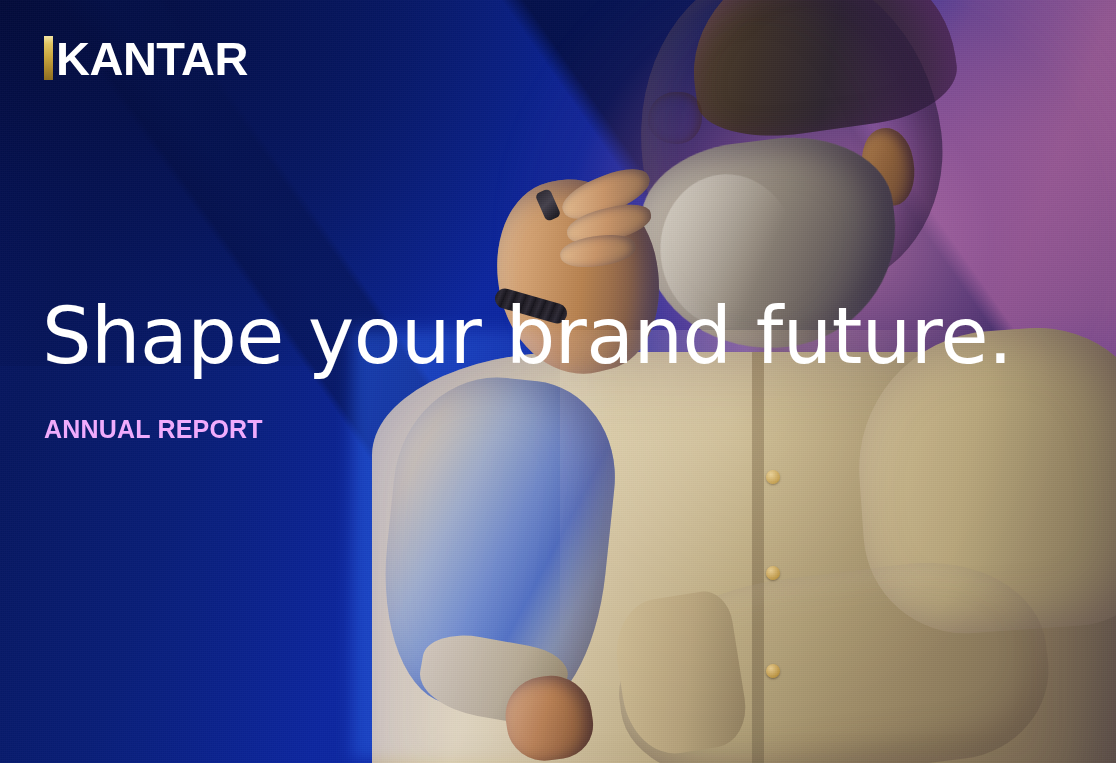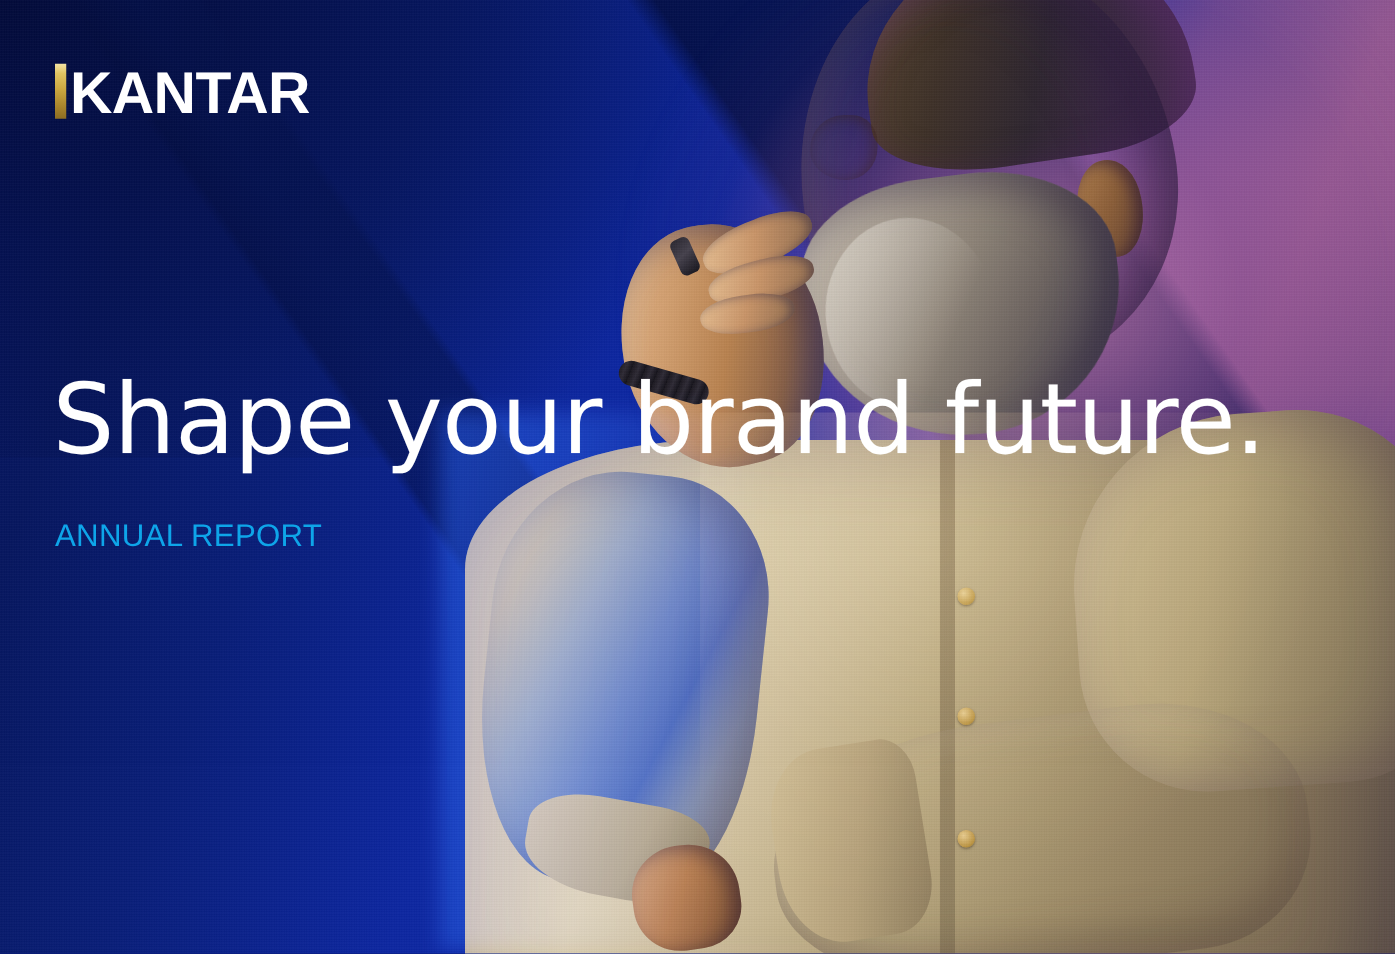--- a/index.html
+++ b/index.html
@@ -245,21 +245,21 @@
     position:absolute; inset:0;
     background-image:
       repeating-linear-gradient(0deg, rgba(255,255,255,.016) 0 1px, rgba(0,0,0,.016) 1px 2px),
       repeating-linear-gradient(90deg, rgba(255,255,255,.012) 0 1px, rgba(0,0,0,.012) 1px 2px);
     pointer-events:none;
   }
 
   
   .logo {
     position:absolute; left:44px; top:30px;
-    display:flex; align-items:center; height:56px;margin-top:15px;
+    display:flex; align-items:center; height:56px;
   }
   .logo-bar {
     width:9px; height:44px; margin-right:3px;
     background:linear-gradient(180deg,#f4e4a4 0%, #e0c361 18%, #c9a53f 48%, #a8842c 78%, #8d6d22 100%);
   }
   .logo-word {
     color:#ffffff;
     font-size:47px;
     font-weight:bold;
     letter-spacing:-0.5px;
@@ -276,23 +276,23 @@
     letter-spacing:-0.5px;
     line-height:1;
     white-space:nowrap;
     font-family:"DejaVu Sans", sans-serif;
     -webkit-text-stroke:0.2px rgba(255,255,255,.25);
   }
 
   
   .subtitle {
     position:absolute; left:44px; top:415px;
-    color:#0ea5e9;
+    color:#f0abfc;
     font-size:25px;
-    font-weight:400;
+    font-weight:700;
     line-height:1.12;
     letter-spacing:0.2px;
     font-family:"Liberation Sans", sans-serif;
     text-align:center;
   }
   .subtitle span { display:block; }
 </style>
 </head>
 <body>
 

